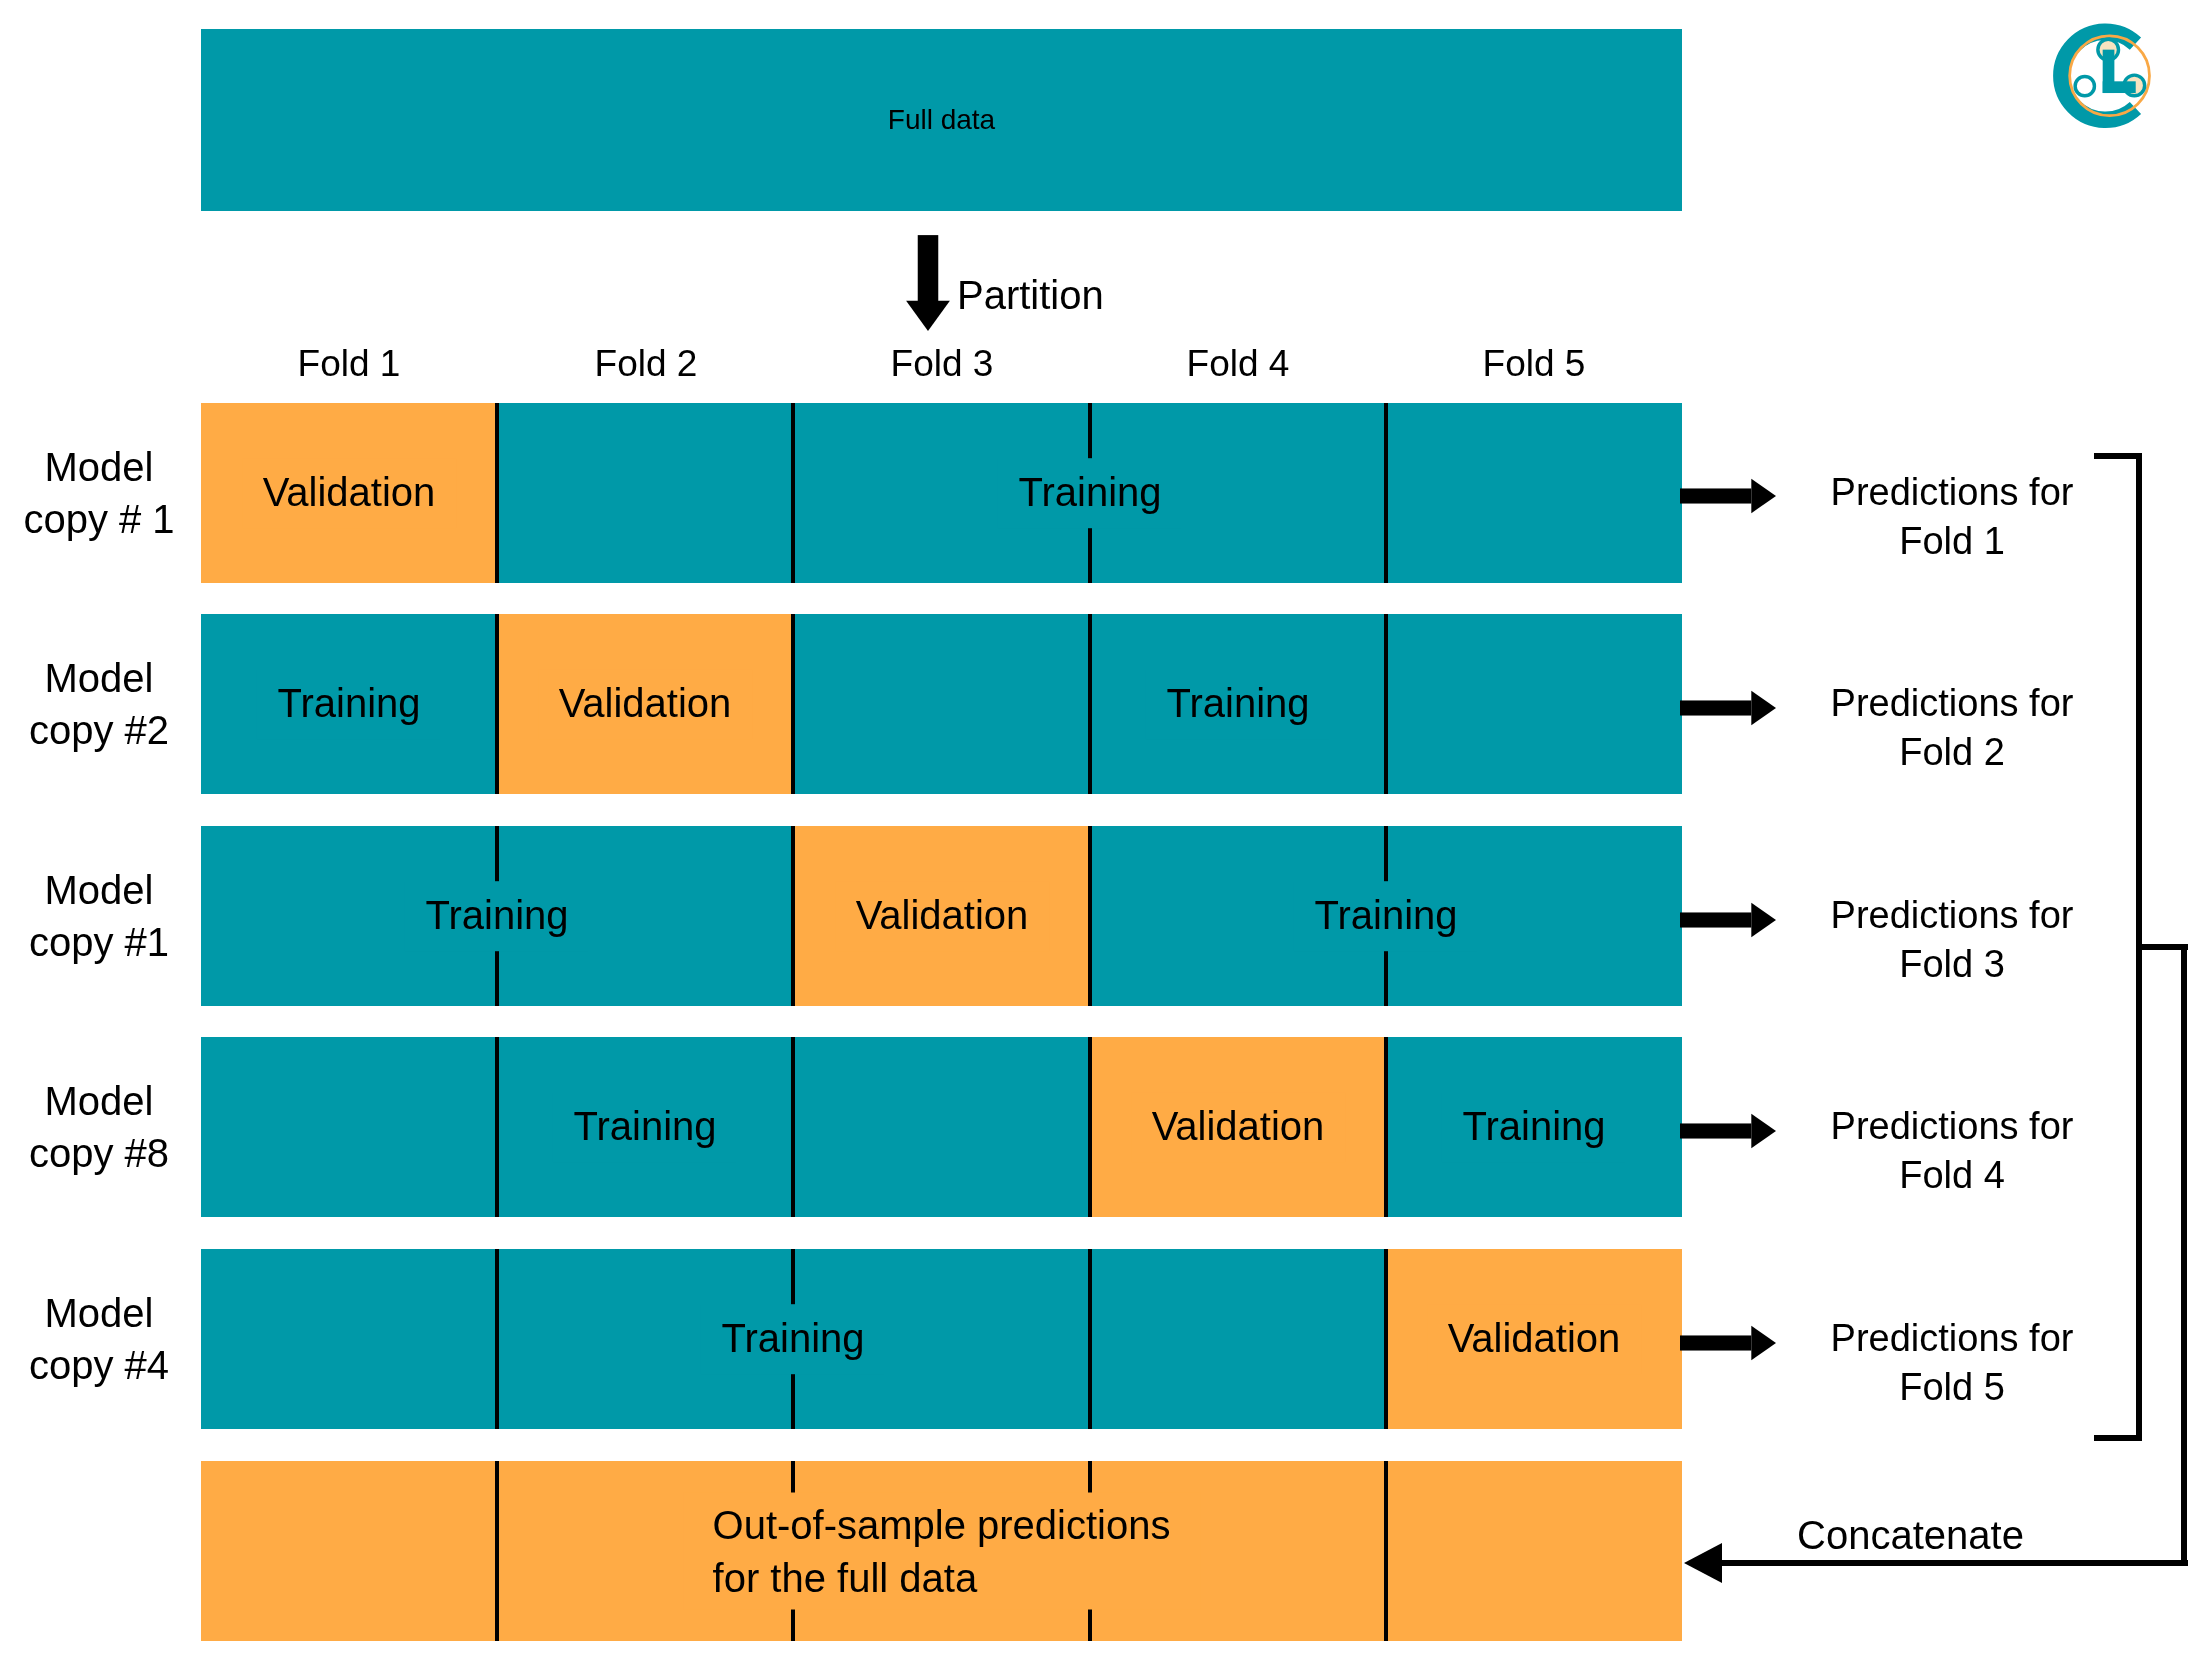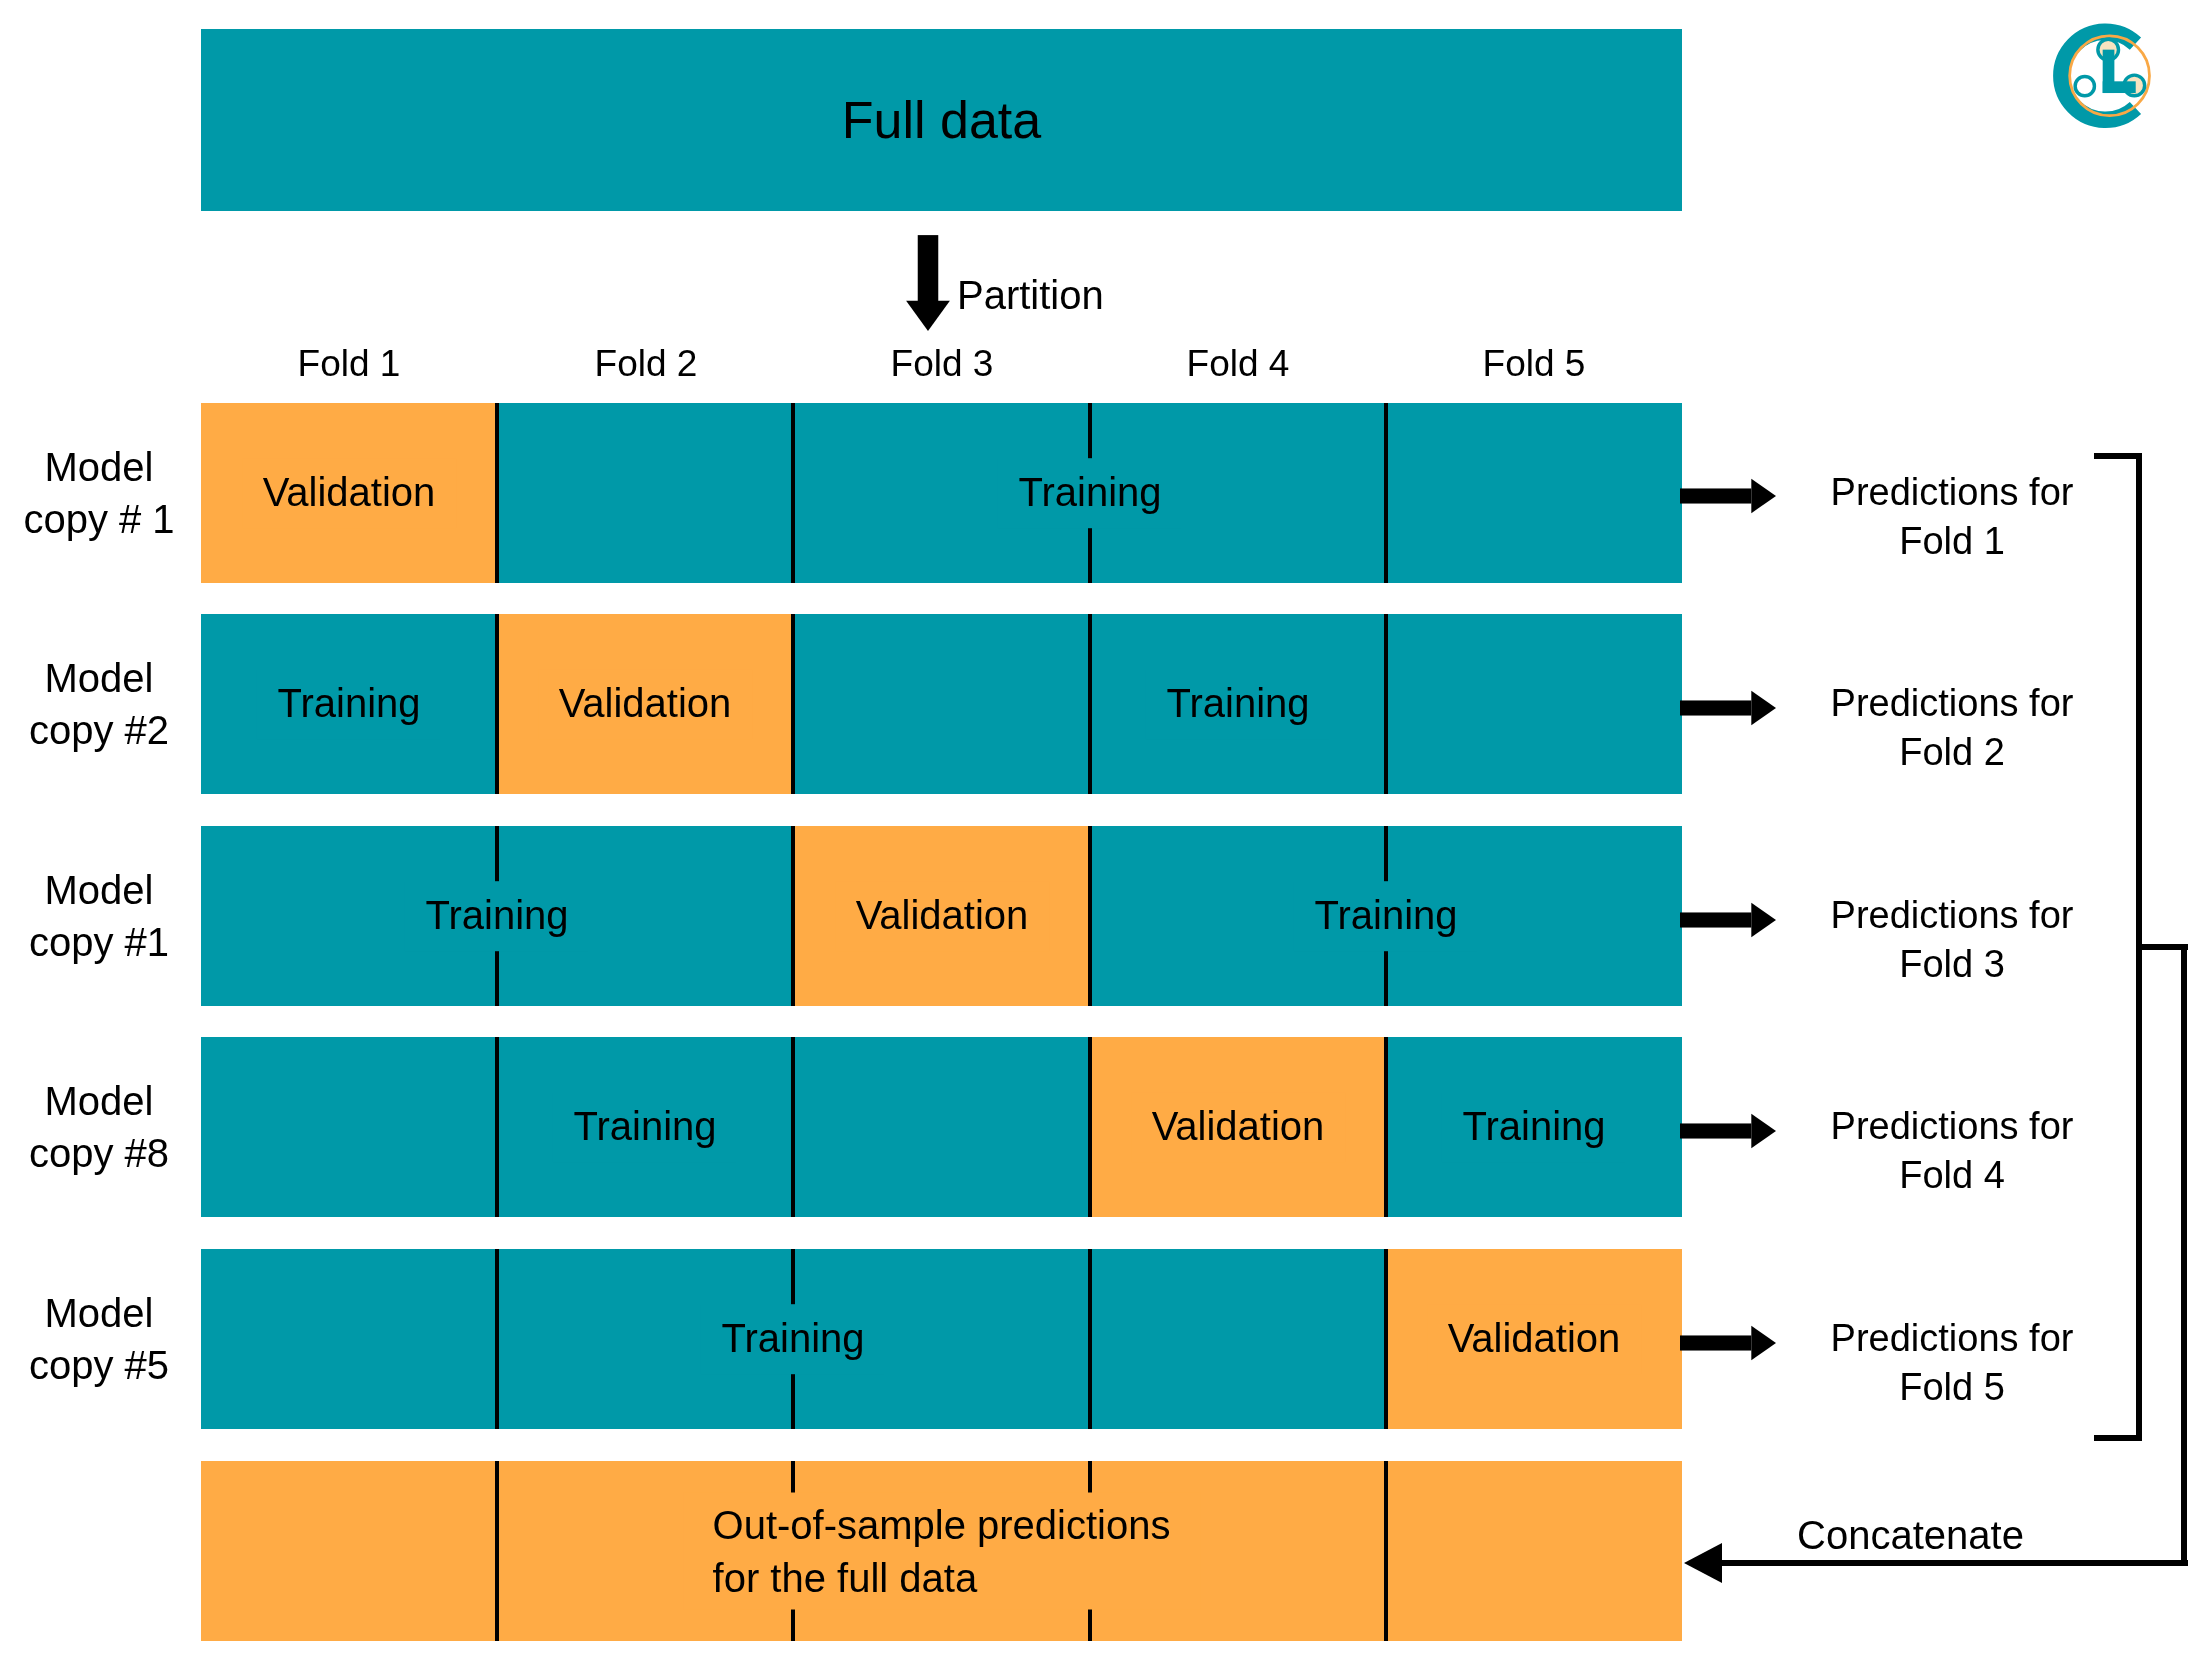--- a/index.html
+++ b/index.html
@@ -13,21 +13,21 @@
   .teal-bg{background:#0099A8;}
   .orange-bg{background:#FFAB45;}
   .orange-seg{position:absolute;top:0;bottom:0;width:296px;background:#FFAB45;}
   .divider{position:absolute;top:0;bottom:0;width:4.1px;margin-left:-2px;background:#000;z-index:1;}
   .seg-label{
     position:absolute;top:50%;transform:translate(-50%,-50%);
     font-size:40px;padding:12.3px 20.5px;white-space:nowrap;z-index:2;
   }
   .bar-title{
     position:absolute;left:0;top:0;right:0;bottom:0;display:flex;
-    align-items:center;justify-content:center;font-size:52px;
+    align-items:center;justify-content:center;font-size:28px;
   }
   .bottom-label{
     position:absolute;left:50%;top:50%;transform:translate(-50%,-50%);
     text-align:left;font-size:40px;line-height:53px;
     background:#FFAB45;padding:5.5px 30px;z-index:2;white-space:nowrap;
   }
   
   .fold-head{position:absolute;top:343px;width:296px;text-align:center;font-size:37px;}
   .row-label{
     position:absolute;left:0;width:198px;height:180px;display:flex;flex-direction:column;
@@ -130,21 +130,21 @@
     <div class="divider" style="left:592px;"></div>
     <div class="divider" style="left:889px;"></div>
     <div class="divider" style="left:1185px;"></div>
     <span class="seg-label teal-bg" style="left:444px;">Training</span>
     <span class="seg-label orange-bg" style="left:1037px;">Validation</span>
     <span class="seg-label teal-bg" style="left:1333px;">Training</span>
   </div>
 
   <div class="row-label" style="top:1249px;">
     <span>Model</span>
-    <span>copy #5</span>
+    <span>copy #4</span>
   </div>
   <div class="bar teal-bg" style="top:1249px;">
     <div class="orange-seg" style="left:1185px;"></div>
     <div class="divider" style="left:296px;"></div>
     <div class="divider" style="left:592px;"></div>
     <div class="divider" style="left:889px;"></div>
     <div class="divider" style="left:1185px;"></div>
     <span class="seg-label teal-bg" style="left:592px;">Training</span>
     <span class="seg-label orange-bg" style="left:1333px;">Validation</span>
   </div>

